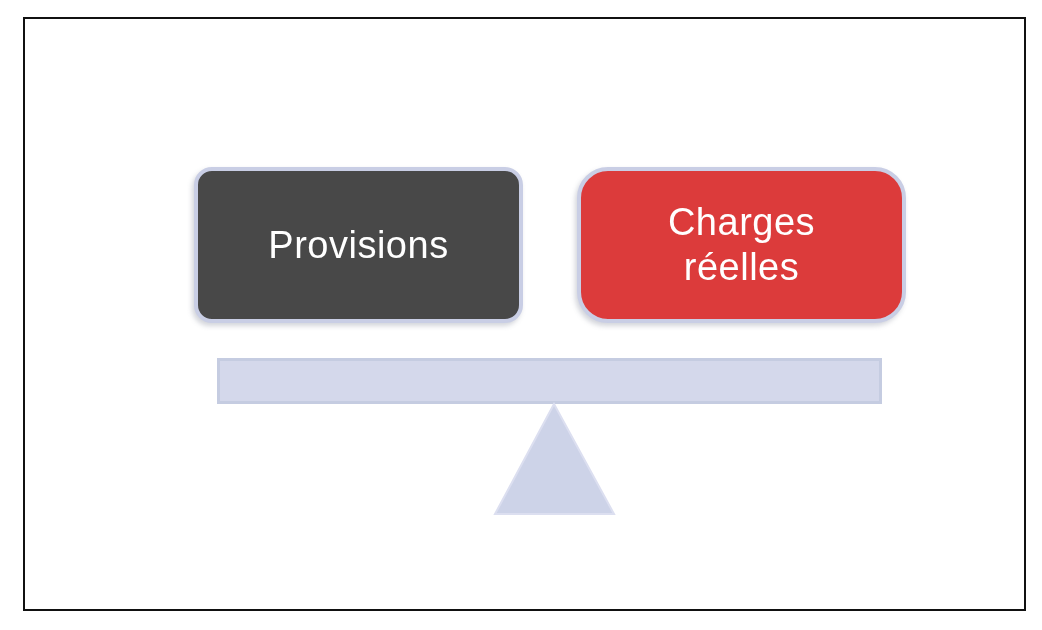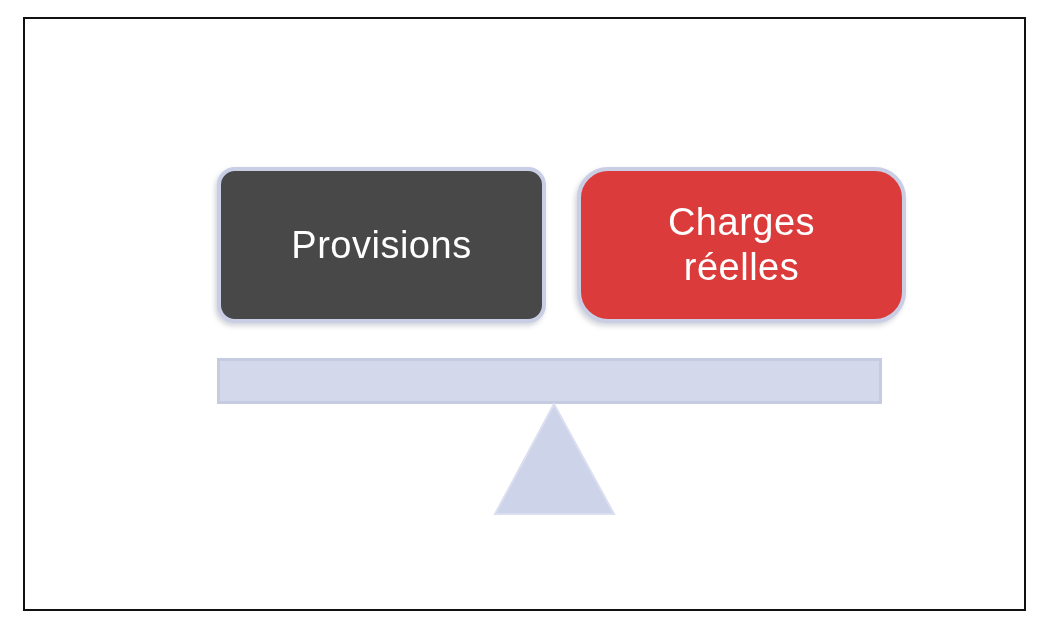--- a/index.html
+++ b/index.html
@@ -40,21 +40,21 @@
     text-align: center;
   }
   .label-box .box-label {
     color: var(--box-text, #ffffff);
     font-size: 38px;
     line-height: 1.18;
     letter-spacing: 0.5px;
     font-weight: 400;
   }
   .box-left {
-    left: 192px;
+    left: 169px;
     background: var(--left-box-fill, #484848);
   }
   .box-right {
     left: 552px;
     background: var(--right-box-fill, #dc3b3b);
     border-radius: 31px;
   }
   .box-right .box-label {
     max-width: 230px; 
   }

